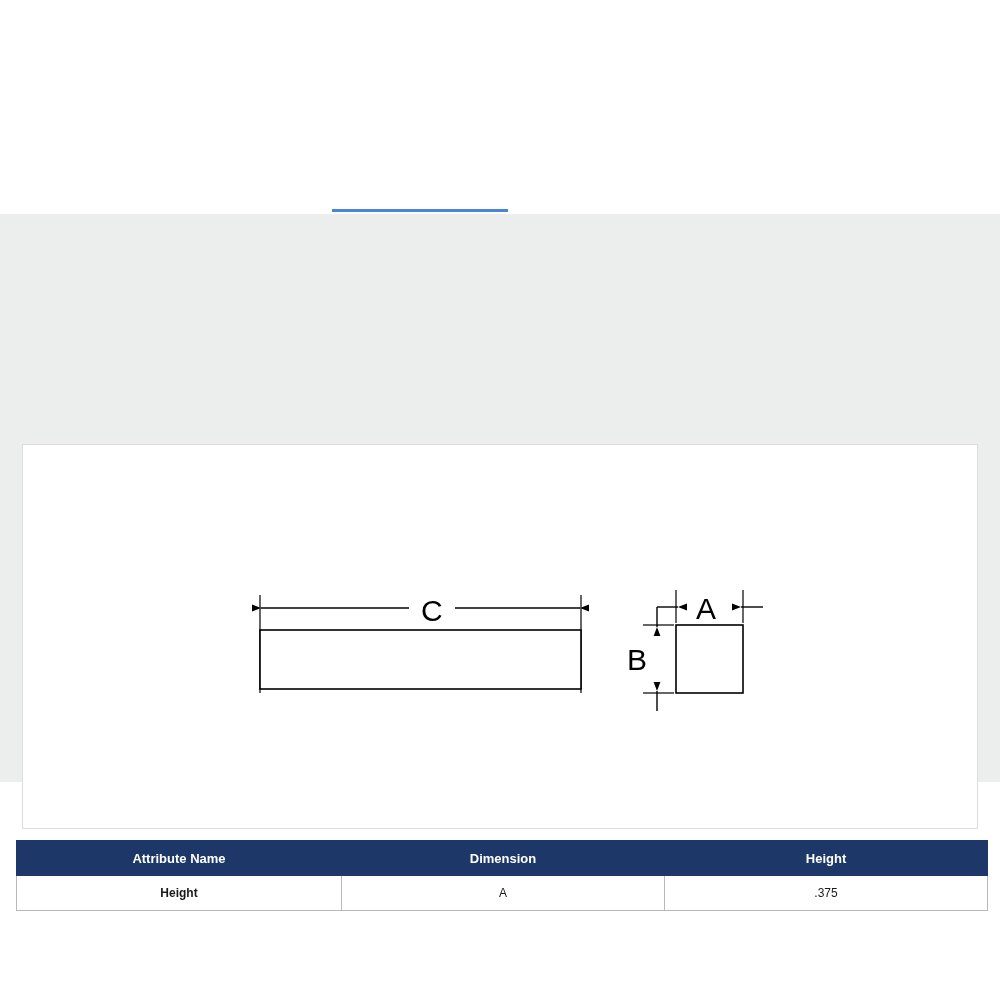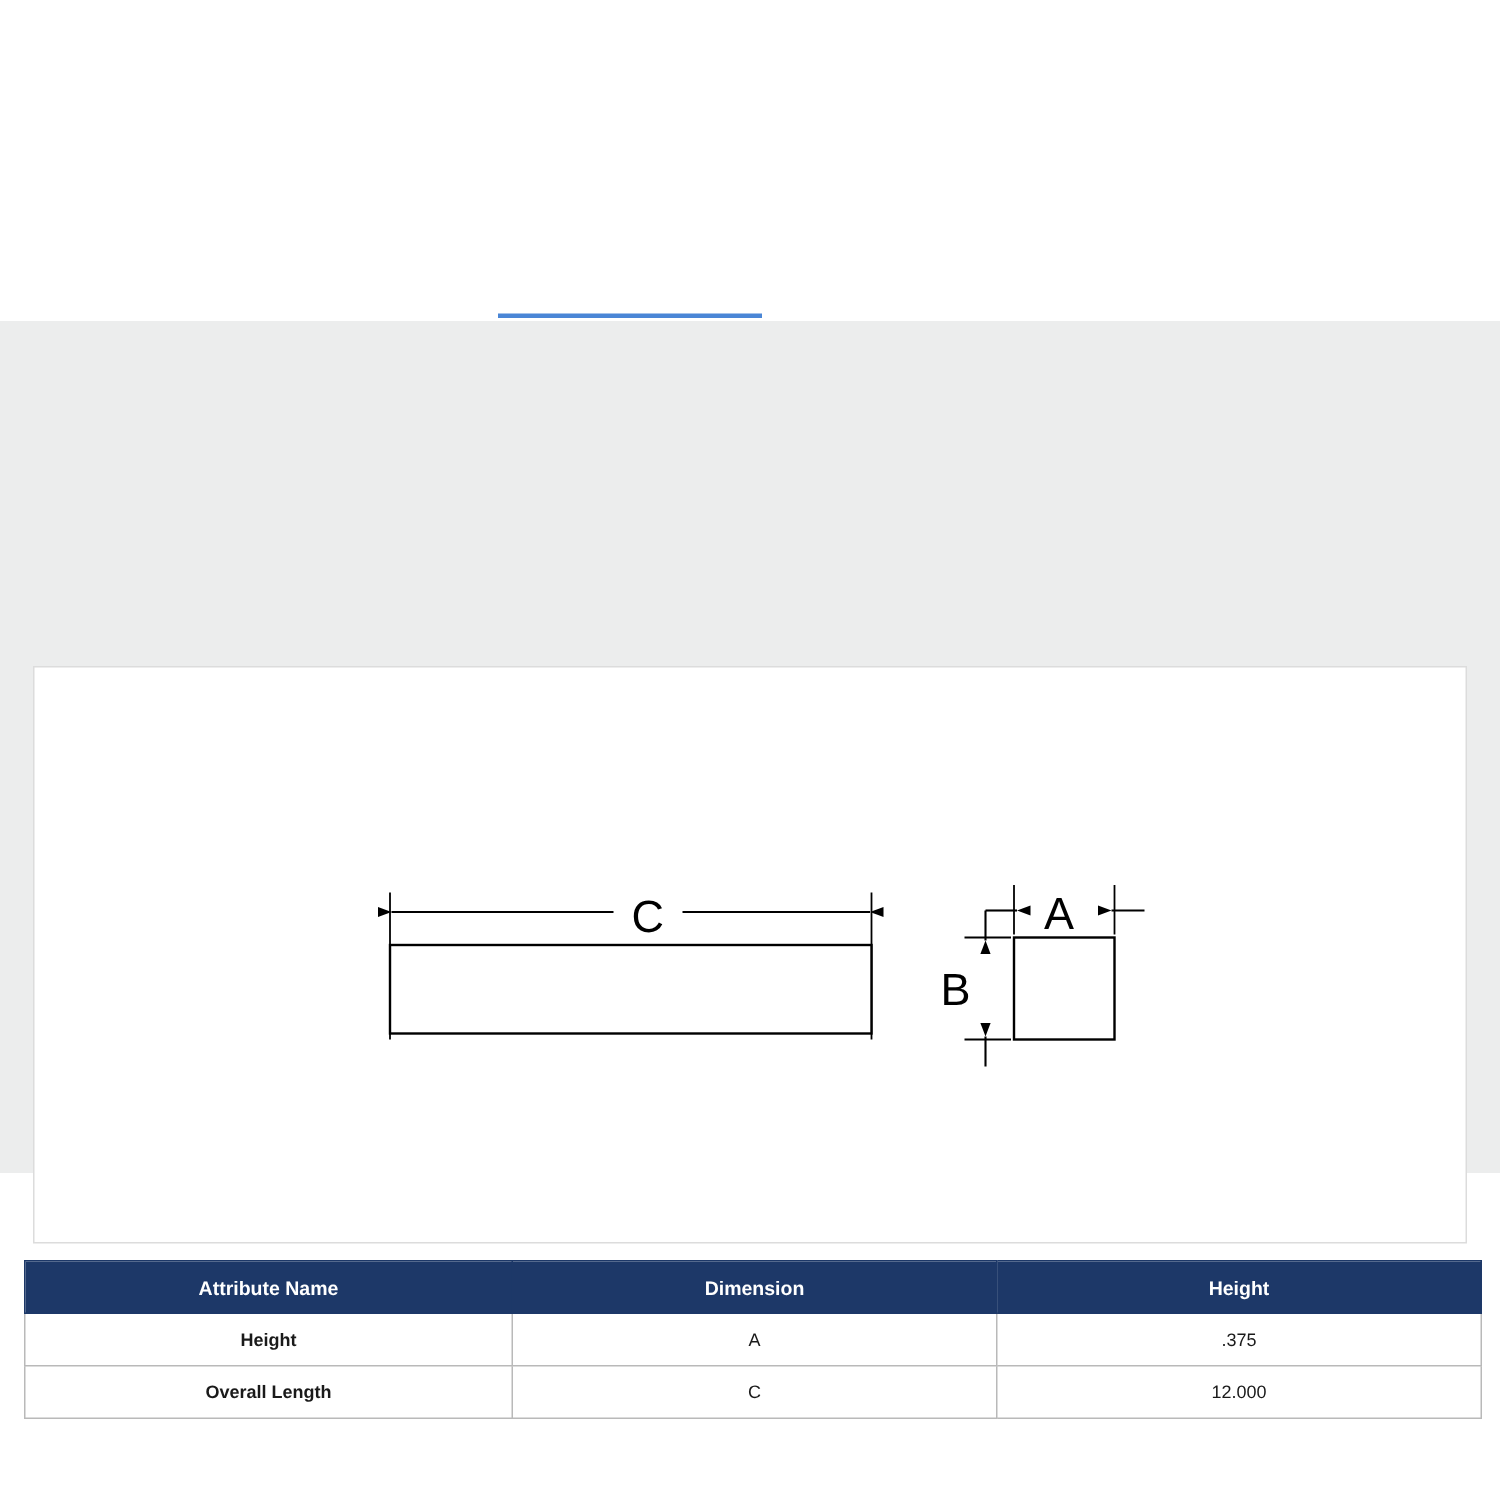--- a/index.html
+++ b/index.html
@@ -155,22 +155,17 @@
           <th class="col-b">Dimension</th>
           <th class="col-c">Height</th>
         </tr>
       </thead>
       <tbody>
         <tr>
           <td class="attr-name">Height</td>
           <td>A</td>
           <td>.375</td>
         </tr>
-        <tr>
-          <td class="attr-name">Overall Length</td>
-          <td>C</td>
-          <td>12.000</td>
-        </tr>
       </tbody>
     </table>
 
   </div>
 </div>
 
 </body></html>

